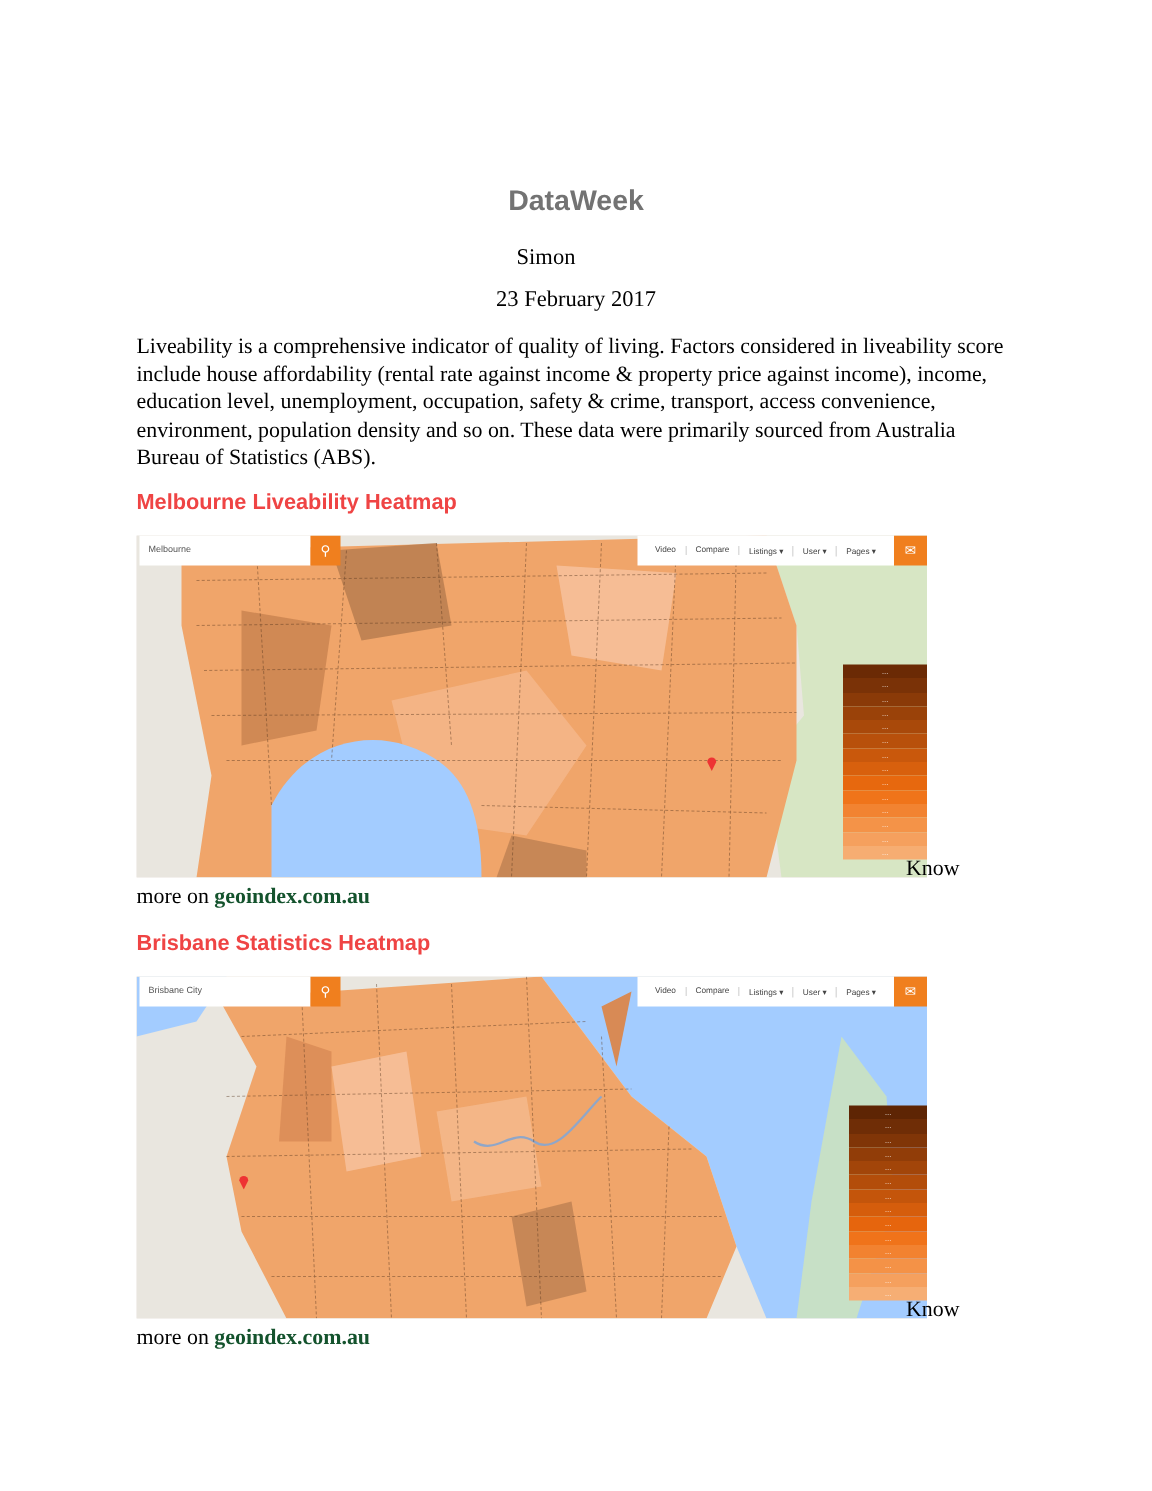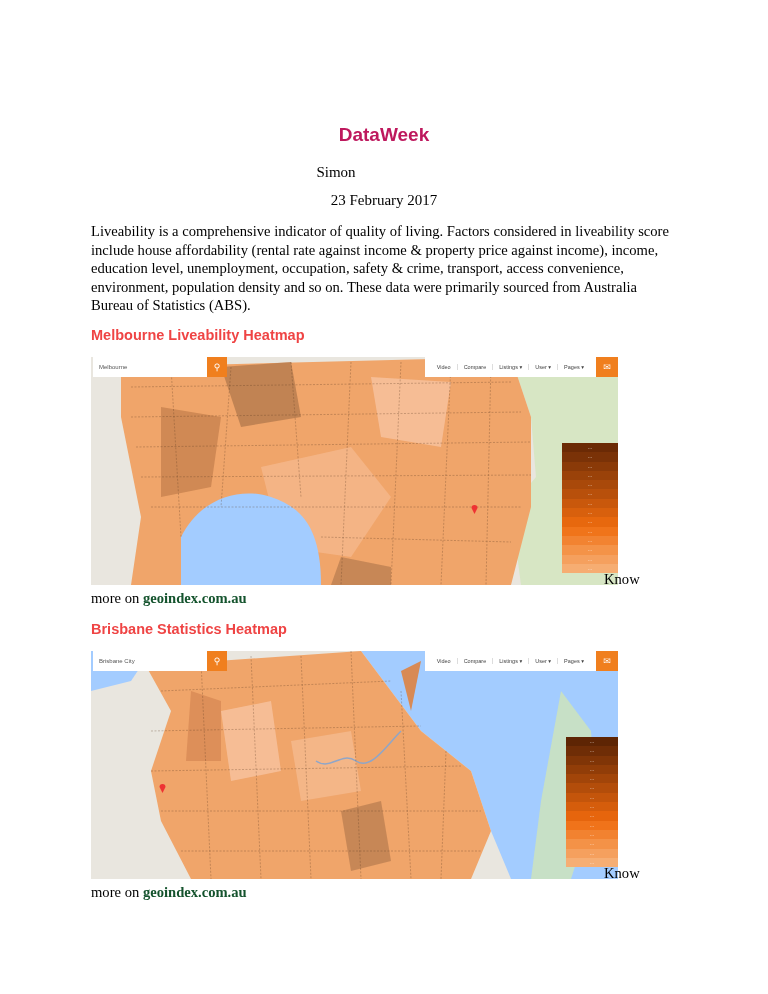--- a/index.html
+++ b/index.html
@@ -1,21 +1,21 @@
 <!DOCTYPE html>
 <html><head>
 <meta charset="utf-8">
 <style>
   html, body { margin: 0; padding: 0; background: #ffffff; }
   body { width: 768px; height: 994px; position: relative; overflow: hidden;
          font-family: "Liberation Serif", "DejaVu Serif", serif; color: #000; }
   .title { position: absolute; top: 124px; left: 0; width: 768px; text-align: center;
            font-family: "Liberation Sans", "DejaVu Sans", sans-serif; font-weight: bold;
-           font-size: 19px; color: #be185d; }
-  .author { position: absolute; top: 164px; left: 0; width: 672px; text-align: center; font-size: 15px; }
+           font-size: 19px; color: #737373; }
+  .author { position: absolute; top: 164px; left: 0; width: 672px; text-align: center; font-size: 15px; padding-left: 28px; }
   .date { position: absolute; top: 192px; left: 0; width: 768px; text-align: center; font-size: 15px; }
   .para { position: absolute; top: 222px; left: 91px; width: 590px; font-size: 14.6px; line-height: 18.6px; }
   .heading { position: absolute; left: 91px; font-family: "Liberation Sans", "DejaVu Sans", sans-serif;
              font-weight: bold; font-size: 14.5px; color: #ef4444; }
   .h-mel { top: 327px; }
   .h-bri { top: 621px; }
   .map { position: absolute; left: 91px; width: 527px; overflow: hidden; }
   .map-mel { top: 357px; height: 228px; background: #e9e6df; }
   .map-bri { top: 651px; height: 228px; background: #e9e6df; }
   .map svg.bg { position: absolute; left: 0; top: 0; }

